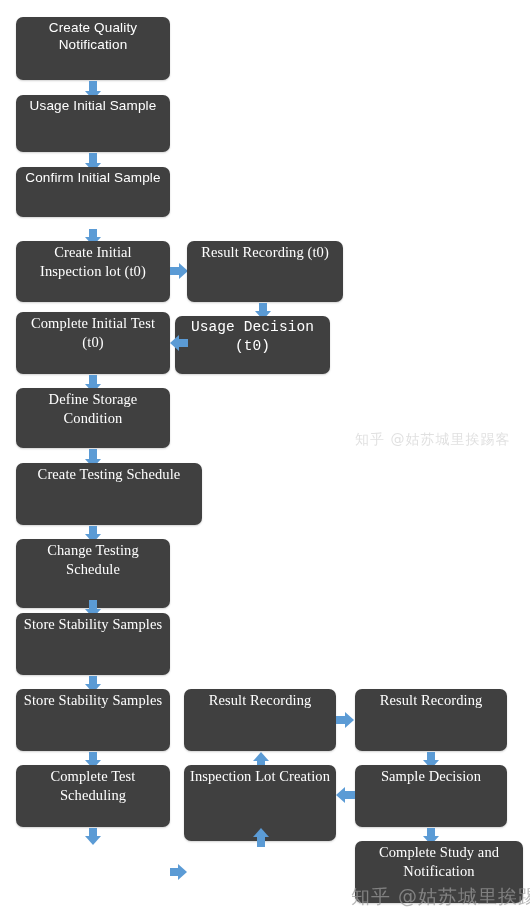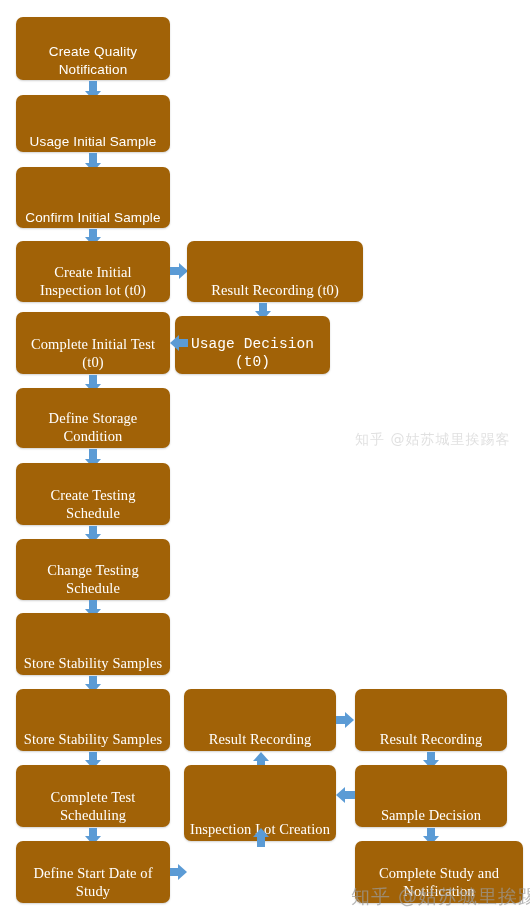--- a/index.html
+++ b/index.html
@@ -18,25 +18,25 @@
   #canvas {
     position: absolute;
     left: 0; top: 0;
     width: 530px;
     height: 922px;
   }
 
   .node {
     position: absolute;
     box-sizing: border-box;
-    background: #a16207;
+    background: #404040;
     color: #ffffff;
     border-radius: 7px;
     display: flex;
-    align-items: flex-end;
+    align-items: flex-start;
     justify-content: center;
     text-align: center;
     line-height: 1.28;
     font-size: 14.5px;
     padding: 2px 6px;
     box-shadow: 0 1px 2px rgba(0,0,0,0.18);
     letter-spacing: 0.1px;
   }
   .node.sans {
     font-family: "Liberation Sans", "DejaVu Sans", sans-serif;
@@ -150,21 +150,21 @@
 
   <div class="node sans" style="left:16px; top:95px; width:154px; height:57px;">
     <span class="txt">Usage Initial Sample</span>
   </div>
 
   <div class="arrow arrow-v" style="left:93px; top:153px;">
     <div class="shaft" style="height:10px;"></div>
     <div class="head" style="top:10px;"></div>
   </div>
 
-  <div class="node sans" style="left:16px; top:167px; width:154px; height:61px;">
+  <div class="node sans" style="left:16px; top:167px; width:154px; height:50px;">
     <span class="txt">Confirm Initial Sample</span>
   </div>
 
   <div class="arrow arrow-v" style="left:93px; top:229px;">
     <div class="shaft" style="height:8px;"></div>
     <div class="head" style="top:8px;"></div>
   </div>
 
   <div class="node" style="left:16px; top:241px; width:154px; height:61px;">
     <span class="txt">Create Initial Inspection lot (t0)</span>
@@ -186,30 +186,30 @@
 
   <div class="node" style="left:16px; top:388px; width:154px; height:60px;">
     <span class="txt">Define Storage Condition</span>
   </div>
 
   <div class="arrow arrow-v" style="left:93px; top:449px;">
     <div class="shaft" style="height:10px;"></div>
     <div class="head" style="top:10px;"></div>
   </div>
 
-  <div class="node" style="left:16px; top:463px; width:154px; height:62px;">
+  <div class="node" style="left:16px; top:463px; width:186px; height:62px;">
     <span class="txt">Create Testing Schedule</span>
   </div>
 
   <div class="arrow arrow-v" style="left:93px; top:526px;">
     <div class="shaft" style="height:8px;"></div>
     <div class="head" style="top:8px;"></div>
   </div>
 
-  <div class="node" style="left:16px; top:539px; width:154px; height:61px;">
+  <div class="node" style="left:16px; top:539px; width:154px; height:69px;">
     <span class="txt">Change Testing Schedule</span>
   </div>
 
   <div class="arrow arrow-v" style="left:93px; top:600px;">
     <div class="shaft" style="height:9px;"></div>
     <div class="head" style="top:9px;"></div>
   </div>
 
   <div class="node" style="left:16px; top:613px; width:154px; height:62px;">
     <span class="txt">Store Stability Samples</span>
@@ -231,25 +231,22 @@
 
   <div class="node" style="left:16px; top:765px; width:154px; height:62px;">
     <span class="txt">Complete Test Scheduling</span>
   </div>
 
   <div class="arrow arrow-v" style="left:93px; top:828px;">
     <div class="shaft" style="height:8px;"></div>
     <div class="head" style="top:8px;"></div>
   </div>
 
-  <div class="node" style="left:16px; top:841px; width:154px; height:62px;">
-    <span class="txt">Define Start Date of Study</span>
-  </div>
-
-  <div class="node" style="left:187px; top:241px; width:176px; height:61px;">
+
+  <div class="node" style="left:187px; top:241px; width:156px; height:61px;">
     <span class="txt">Result Recording (t0)</span>
   </div>
 
   <div class="arrow arrow-v" style="left:263px; top:303px;">
     <div class="shaft" style="height:8px;"></div>
     <div class="head" style="top:8px;"></div>
   </div>
 
   <div class="node" style="left:175px; top:316px; width:155px; height:58px;font-family:Liberation Mono, monospace;">
     <span class="txt">Usage Decision (t0)</span>

